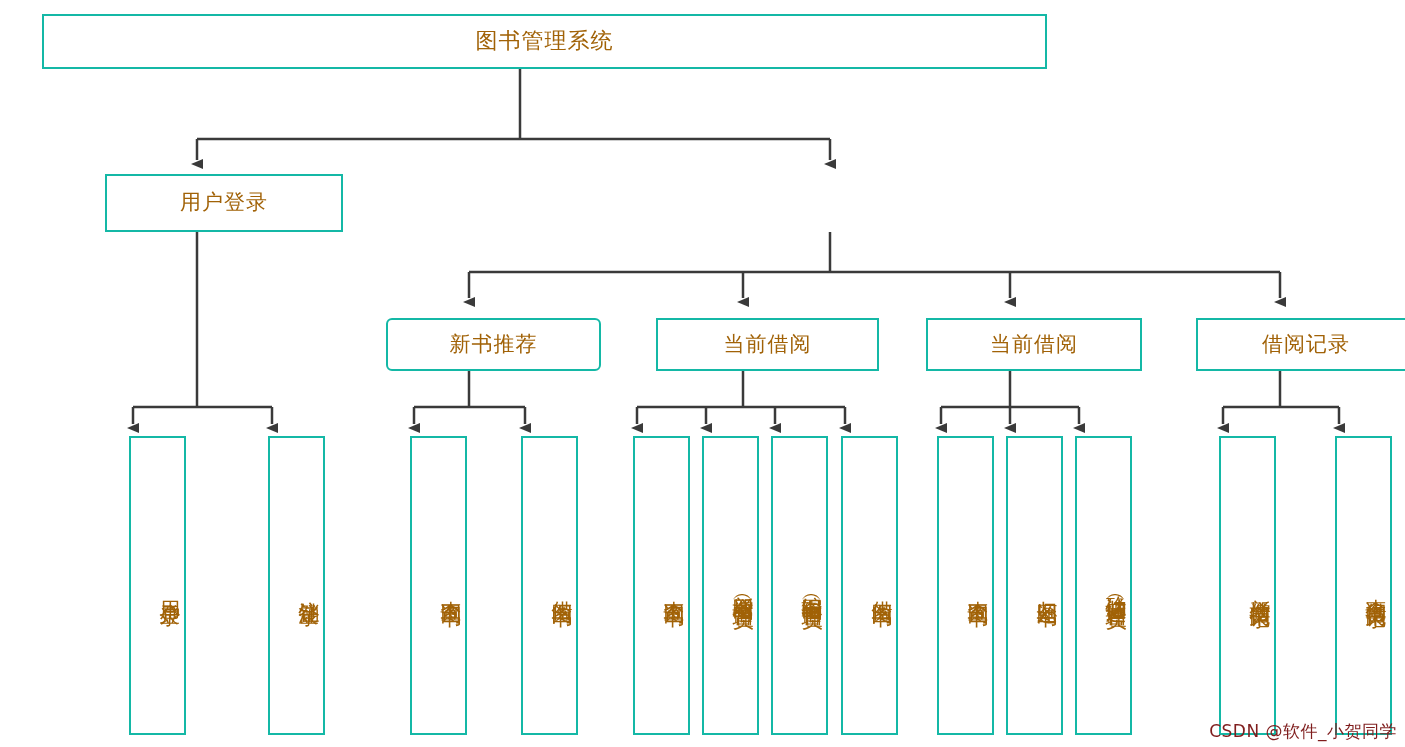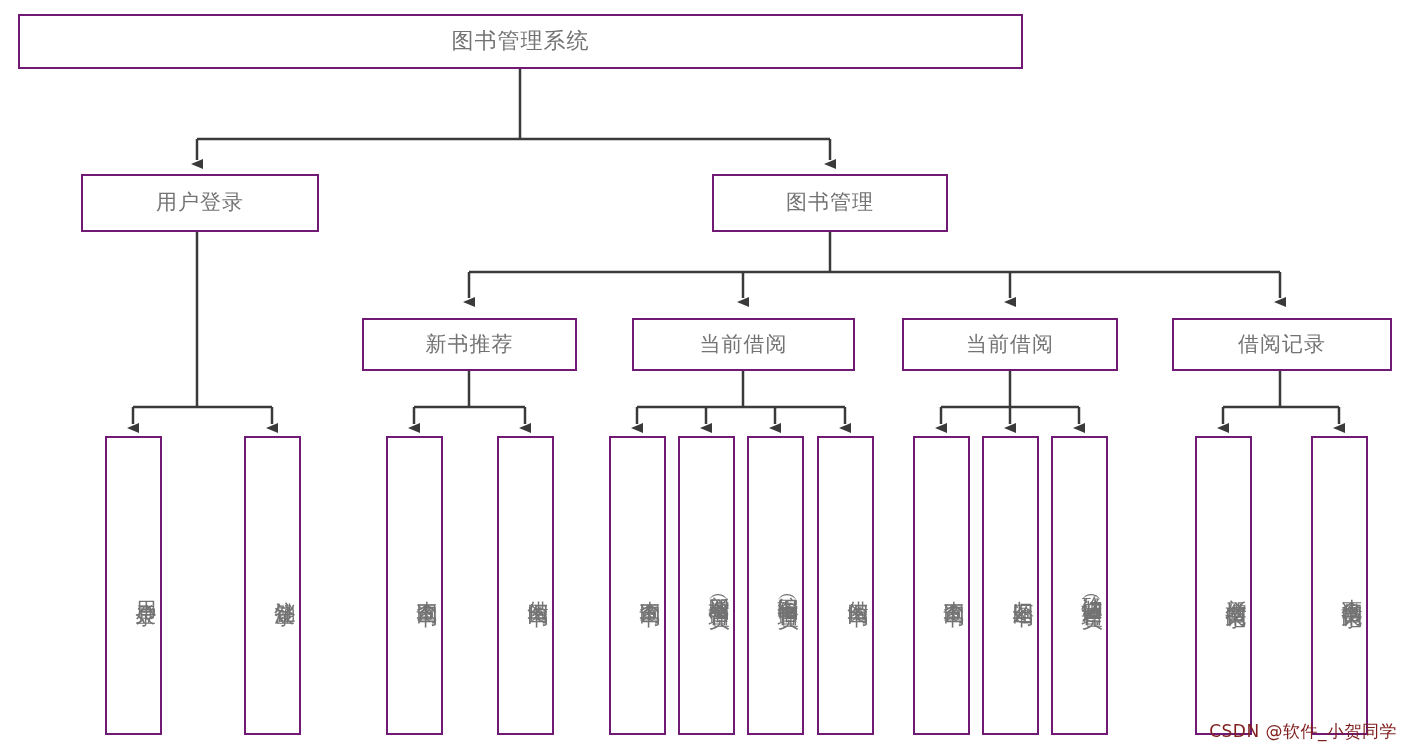--- a/index.html
+++ b/index.html
@@ -22,27 +22,28 @@
     left: 0;
     top: 0;
     width: 1405px;
     height: 747px;
     pointer-events: none;
   }
   .node {
     position: absolute;
     box-sizing: border-box;
     background: #ffffff;
-    border: 2px solid #701a75;
-    color: #737373;
+    border: 2px solid #14b8a6;
+    color: #a16207;
     display: flex;
     align-items: center;
     justify-content: center;
     text-align: center;
     z-index: 2;
+    margin-left: 24px;
   }
   .node.horiz {
     font-size: 21px;
     line-height: 1.2;
     letter-spacing: 1px;
   }
   .node.root {
     font-size: 22px;
   }
   .node.vert {
@@ -126,25 +127,22 @@
     </g>
   </svg>
 
   <div class="node horiz root" style="left:18px; top:14px; width:1005px; height:55px;">
     <span>图书管理系统</span>
   </div>
 
   <div class="node horiz" style="left:81px; top:174px; width:238px; height:58px;">
     <span>用户登录</span>
   </div>
-  <div class="node horiz" style="left:712px; top:174px; width:236px; height:58px;">
-    <span>图书管理</span>
-  </div>
 
-  <div class="node horiz" style="left:362px; top:318px; width:215px; height:53px;">
+  <div class="node horiz" style="left:362px; top:318px; width:215px; height:53px;border-radius:6px;">
     <span>新书推荐</span>
   </div>
   <div class="node horiz" style="left:632px; top:318px; width:223px; height:53px;">
     <span>当前借阅</span>
   </div>
   <div class="node horiz" style="left:902px; top:318px; width:216px; height:53px;text-align:right;">
     <span>当前借阅</span>
   </div>
   <div class="node horiz" style="left:1172px; top:318px; width:220px; height:53px;">
     <span>借阅记录</span>

